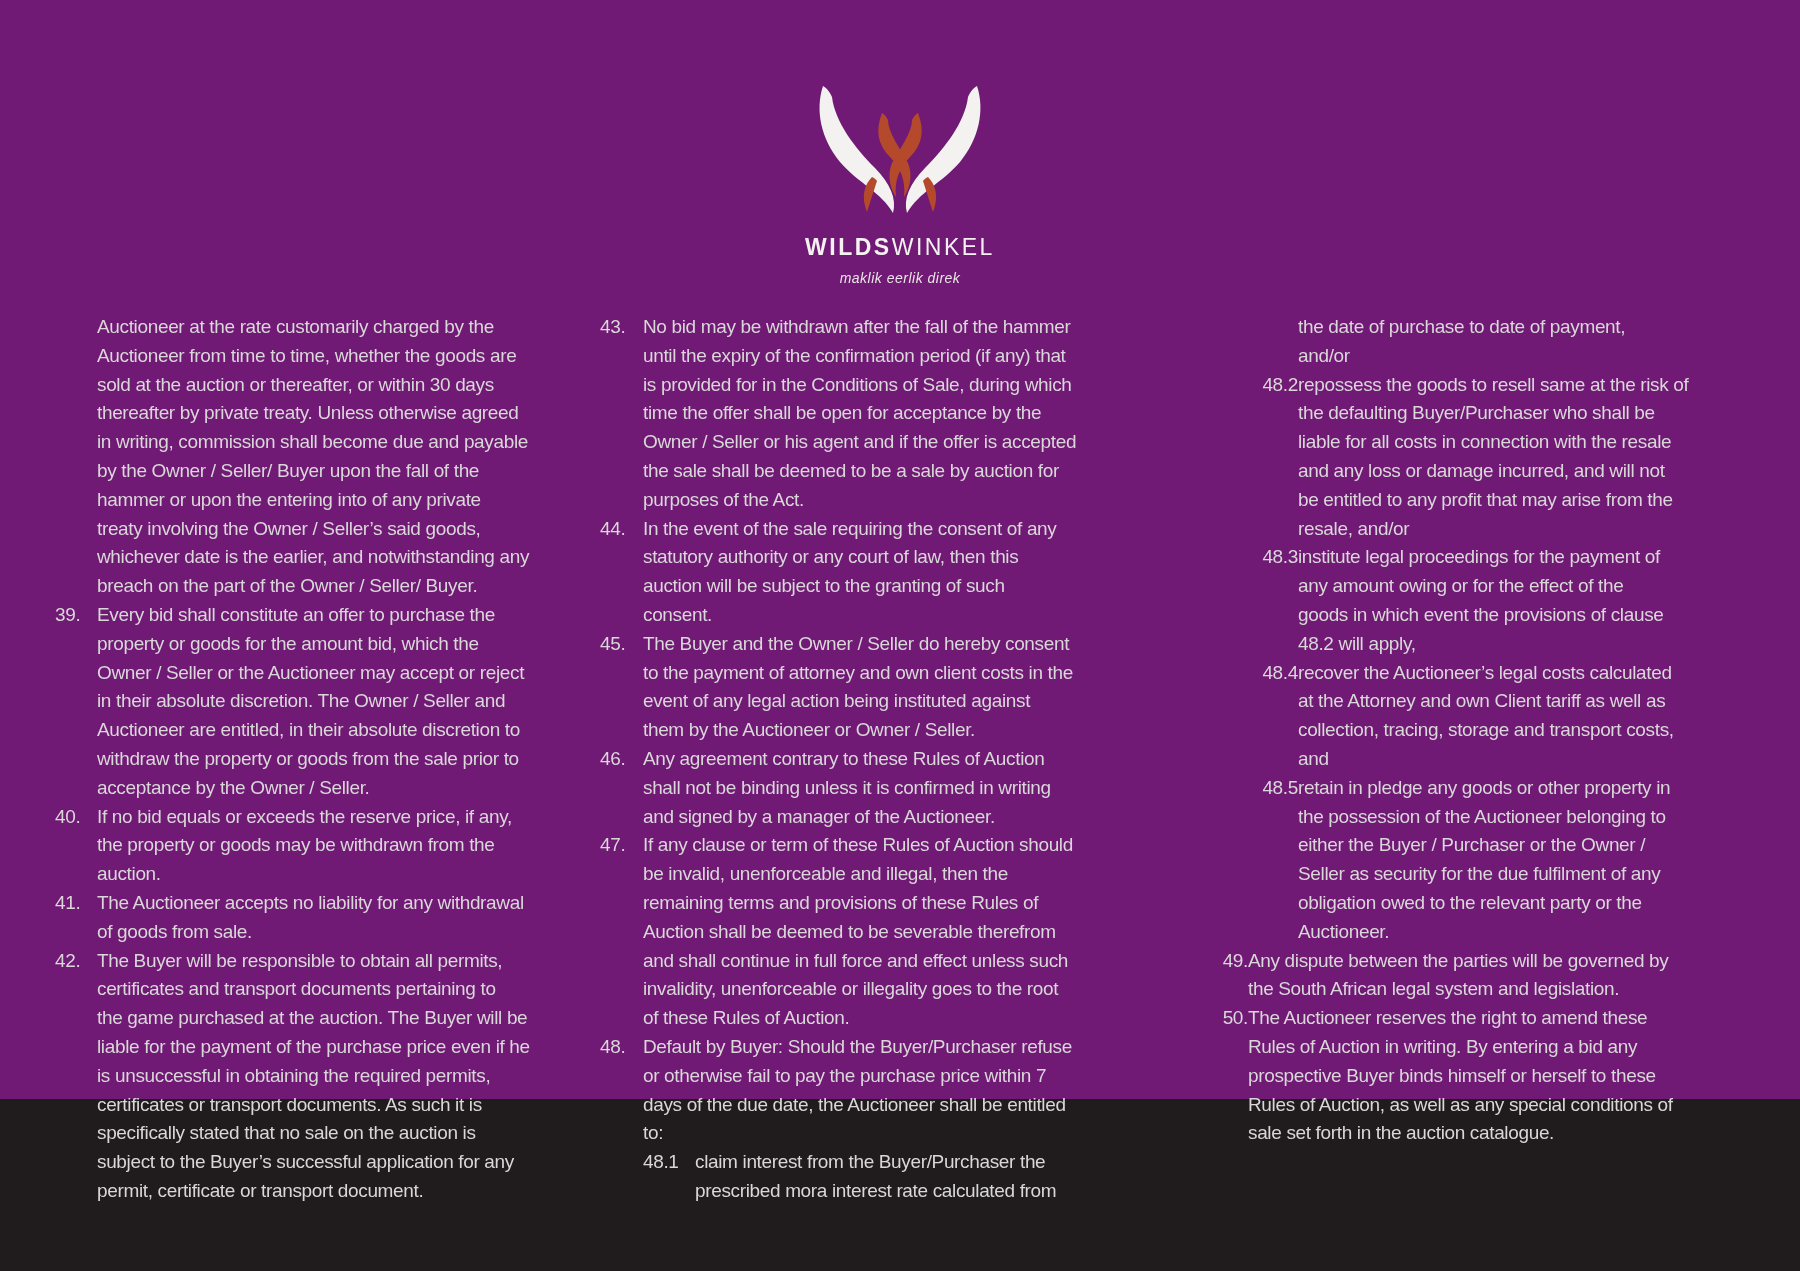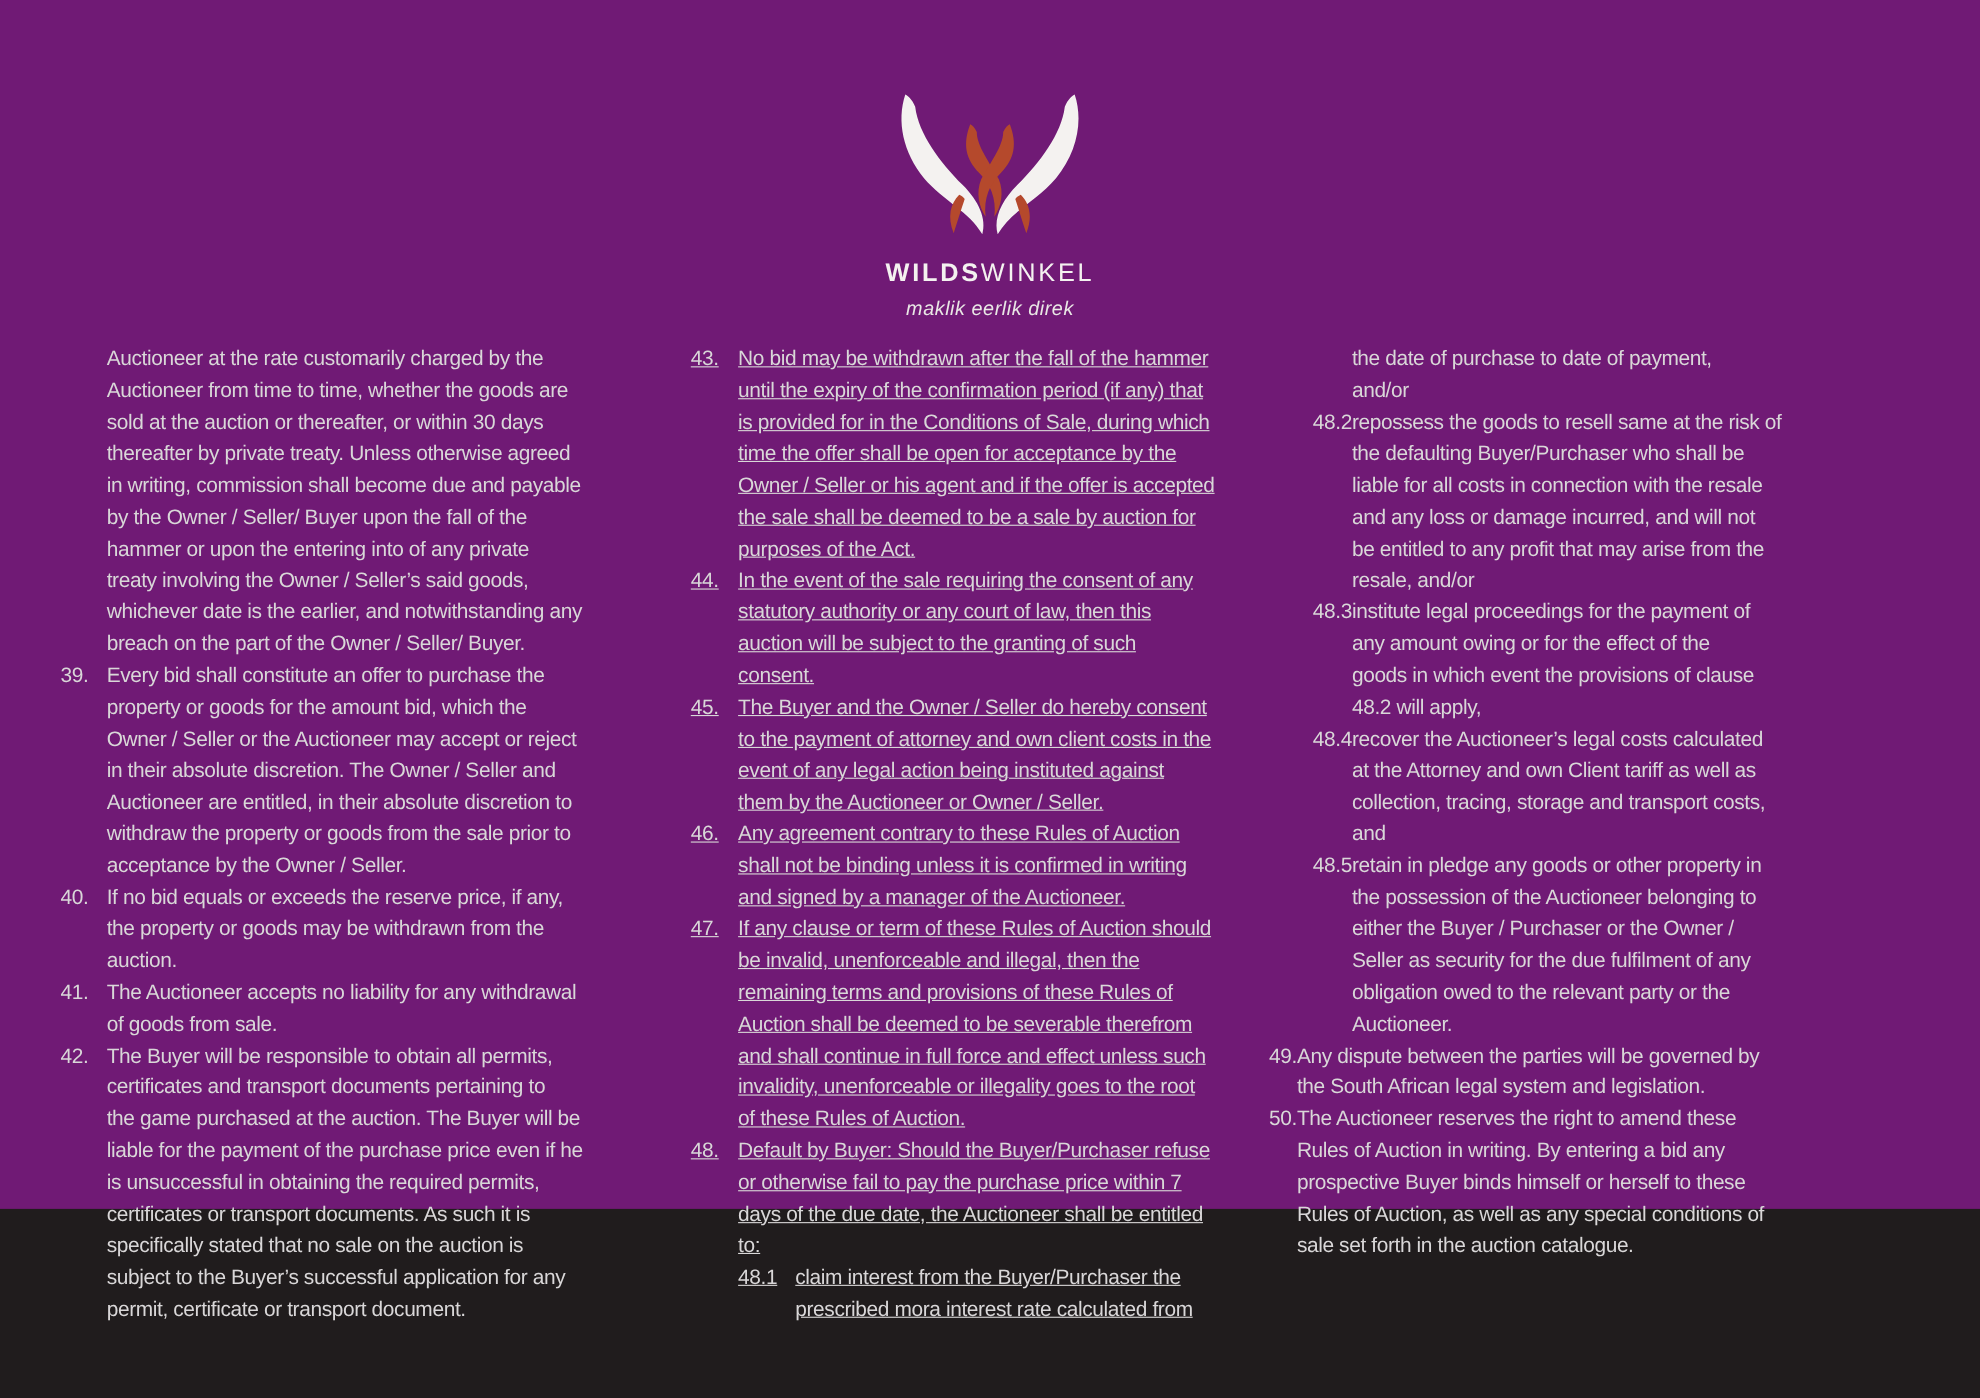--- a/index.html
+++ b/index.html
@@ -21,32 +21,32 @@
   .horns{display:block;margin:0 auto;}
   .brand{
     margin-top:8px;
     font-size:23px;letter-spacing:2.5px;
     color:#f4f2f0;white-space:nowrap;
   }
   .brand-bold{font-weight:bold;}
   .brand-light{font-weight:normal;}
   .tagline{
     margin-top:9px;
-    font-style:italic;font-size:18px;letter-spacing:0.5px;
+    font-style:italic;font-size:14px;letter-spacing:0.5px;
     color:#e9e7e5;
   }
   
   .col{
     position:absolute;top:313px;
     font-size:19px;line-height:28.8px;letter-spacing:-0.35px;
     color:#d9d7d8;
   }
   .col1{left:55px;width:565px;}
-  .col2{left:628px;width:570px;text-decoration:underline;}
-  .col3{left:1139px;width:580px;}
+  .col2{left:600px;width:570px;}
+  .col3{left:1208px;width:580px;}
   .item{display:flex;align-items:flex-start;}
   .num{flex:0 0 42px;}
   .col2 .num{flex-basis:43px;}
   .col3 .num{flex-basis:40px;text-align:right;}
   .col2 .sub{margin-left:43px;}
   .col2 .sub .num{flex-basis:52px;}
   .col3 .sub{margin-left:40px;}
   .col3 .sub .num{flex-basis:50px;}
   .txt{flex:1 1 auto;min-width:0;}
   .line{white-space:nowrap;}

